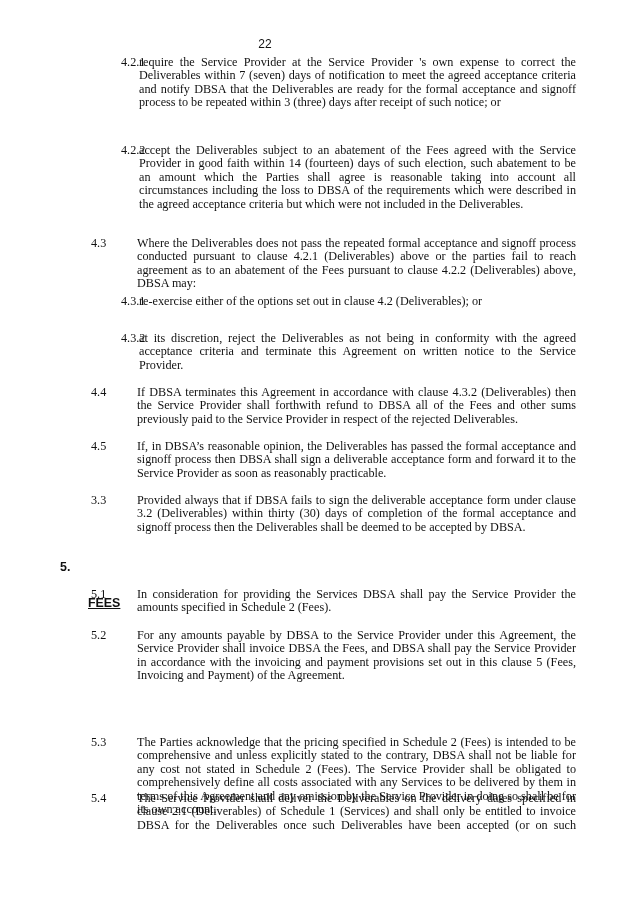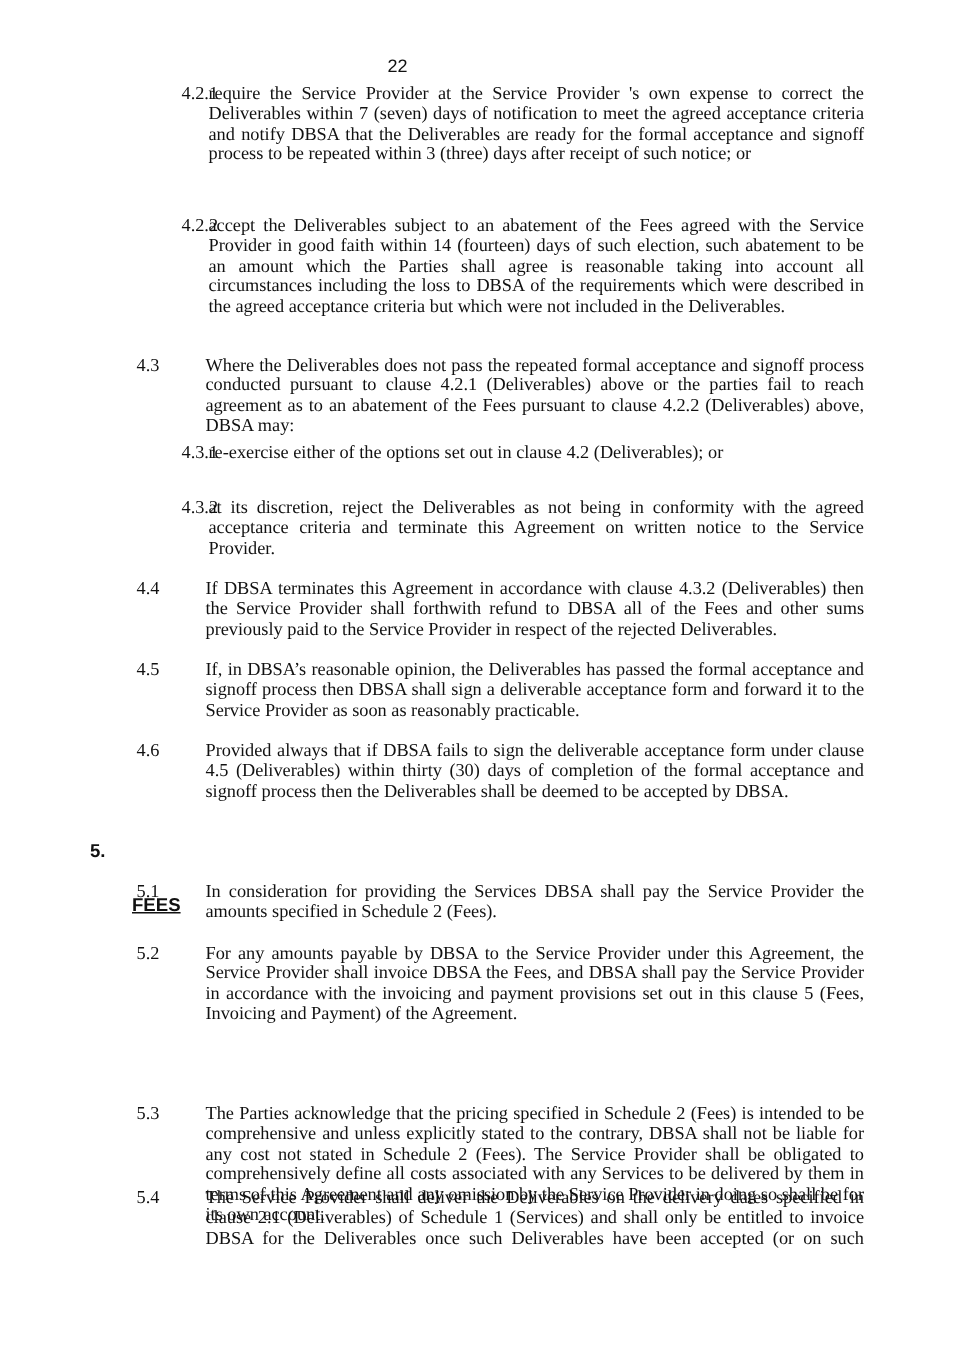--- a/index.html
+++ b/index.html
@@ -51,22 +51,22 @@
     <span class="num">4.4</span>
     <div class="txt">If DBSA terminates this Agreement in accordance with clause 4.3.2 (Deliverables) then the Service Provider shall forthwith refund to DBSA all of the Fees and other sums previously paid to the Service Provider in respect of the rejected Deliverables.</div>
   </div>
 
   <div class="clause lvl2" style="top:440px">
     <span class="num">4.5</span>
     <div class="txt">If, in DBSA’s reasonable opinion, the Deliverables has passed the formal acceptance and signoff process then DBSA shall sign a deliverable acceptance form and forward it to the Service Provider as soon as reasonably practicable.</div>
   </div>
 
   <div class="clause lvl2" style="top:494px">
-    <span class="num">4.6</span>
-    <div class="txt">Provided always that if DBSA fails to sign the deliverable acceptance form under clause 4.5 (Deliverables) within thirty (30) days of completion of the formal acceptance and signoff process then the Deliverables shall be deemed to be accepted by DBSA.</div>
+    <span class="num">3.3</span>
+    <div class="txt">Provided always that if DBSA fails to sign the deliverable acceptance form under clause 3.2 (Deliverables) within thirty (30) days of completion of the formal acceptance and signoff process then the Deliverables shall be deemed to be accepted by DBSA.</div>
   </div>
 
   <div class="section-heading">
     <span>5.</span>
     <span class="sec-title">FEES</span>
   </div>
 
   <div class="clause lvl2" style="top:588px">
     <span class="num">5.1</span>
     <div class="txt">In consideration for providing the Services DBSA shall pay the Service Provider the amounts specified in Schedule 2 (Fees).</div>

